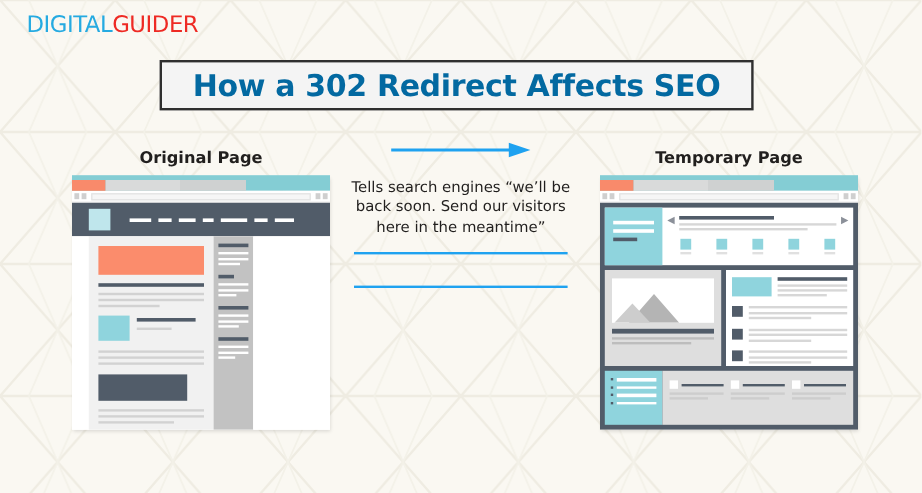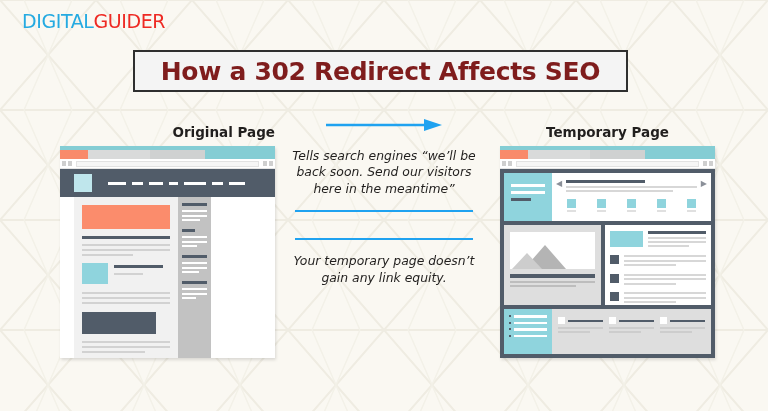--- a/index.html
+++ b/index.html
@@ -25,38 +25,38 @@
   #logo .lg-a { color:#25AAE1; }
   #logo .lg-b { color:#EE2A24; }
 
   
   #title-box {
     position:absolute; left:133px; top:50px; width:495px; height:42px; z-index:5;
     border:2px solid #2f2f2f; background:#f4f4f4;
     display:flex; align-items:center; justify-content:center;
   }
   #title-text {
-    color:#7f1d1d; font-size:25px; font-weight:bold;
+    color:#0369a1; font-size:25px; font-weight:bold;
     letter-spacing:-0.3px; white-space:nowrap;
     font-family:"DejaVu Sans", sans-serif;
   }
 
   
   .caption {
     position:absolute; z-index:5; font-size:13.5px; font-weight:bold;
     color:#211f1e; white-space:nowrap;
     font-family:"DejaVu Sans", sans-serif;
   }
-  #caption-left  { left:60px;  top:124px; width:215px; text-align:right; }
+  #caption-left  { left:60px;  top:124px; width:215px; text-align:center; }
   #caption-right { left:500px; top:124px; width:215px; text-align:center; }
 
   
   #center-col {
     position:absolute; left:283px; top:118px; width:202px; z-index:5;
-    display:flex; flex-direction:column; align-items:center;font-style:italic;
+    display:flex; flex-direction:column; align-items:center;
   }
   #arrow-wrap { width:100%; display:flex; justify-content:center; margin-bottom:16px; }
   .stmt {
     font-size:12.4px; line-height:1.32; color:#211f1e;
     text-align:center; width:100%;
     font-family:"DejaVu Sans", sans-serif;
   }
   .divider {
     width:178px; height:2px; background:#1FA2F0; margin:13px 0 13px 0;
   }
@@ -191,21 +191,20 @@
 <div id="center-col">
   <div id="arrow-wrap">
     <svg width="120" height="14">
       <line x1="2" y1="7" x2="104" y2="7" stroke="#1FA2F0" stroke-width="2.6"></line>
       <polygon points="100,1 118,7 100,13" fill="#1FA2F0"></polygon>
     </svg>
   </div>
   <div class="stmt">Tells search engines “we’ll be back soon. Send our visitors here in the meantime”</div>
   <div class="divider"></div>
   <div class="divider"></div>
-  <div class="stmt">Your temporary page doesn’t gain any link equity.</div>
 </div>
 
 <div class="mock" id="mock-left">
   <div class="brow-tabbar">
     <div class="brow-tab tab-orange"></div>
     <div class="brow-tab tab-gray1"></div>
     <div class="brow-tab tab-gray2"></div>
   </div>
   <div class="brow-urlbar">
     <div class="url-dot"></div>

